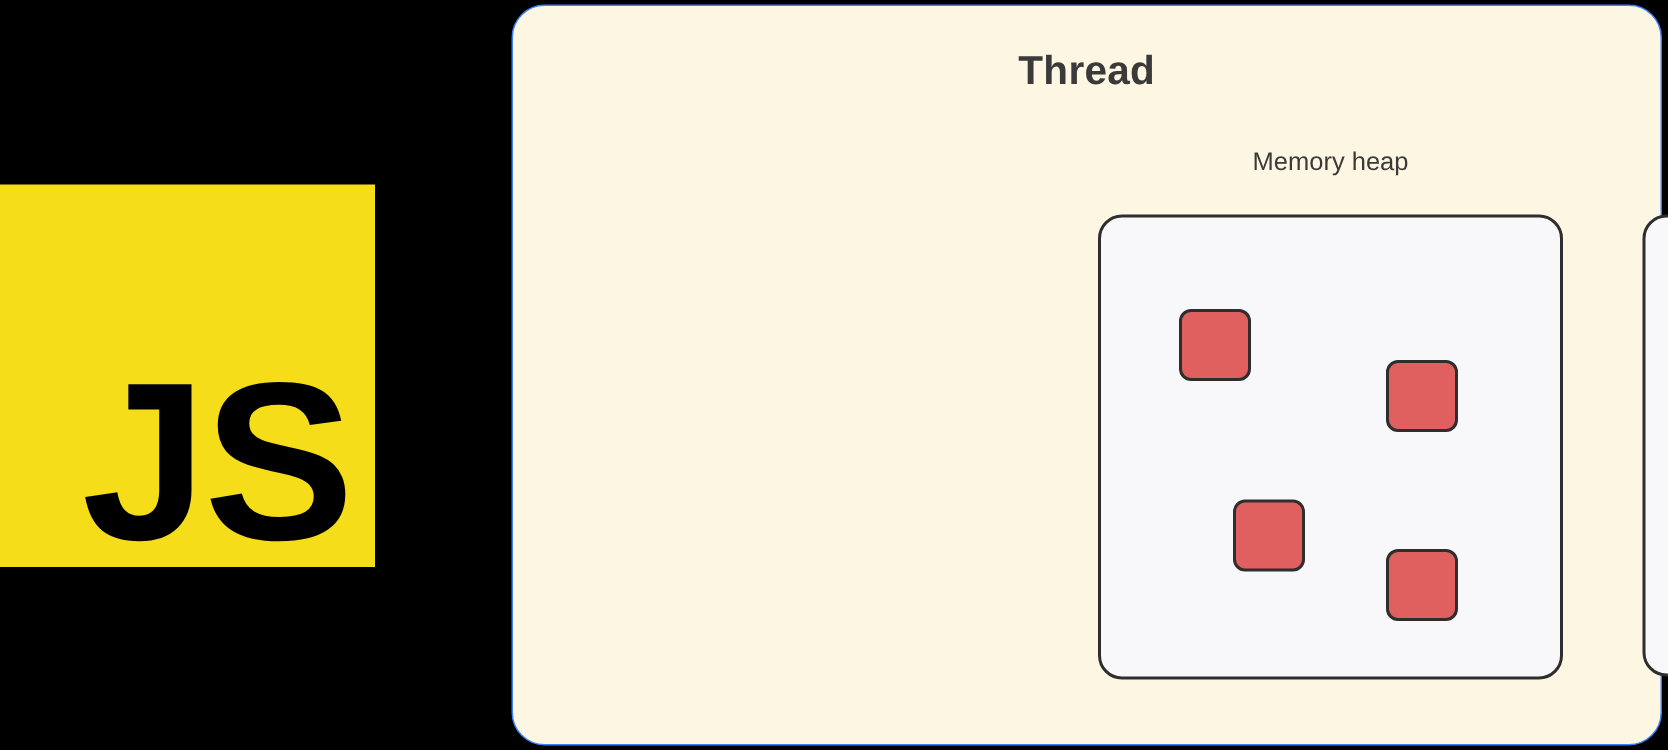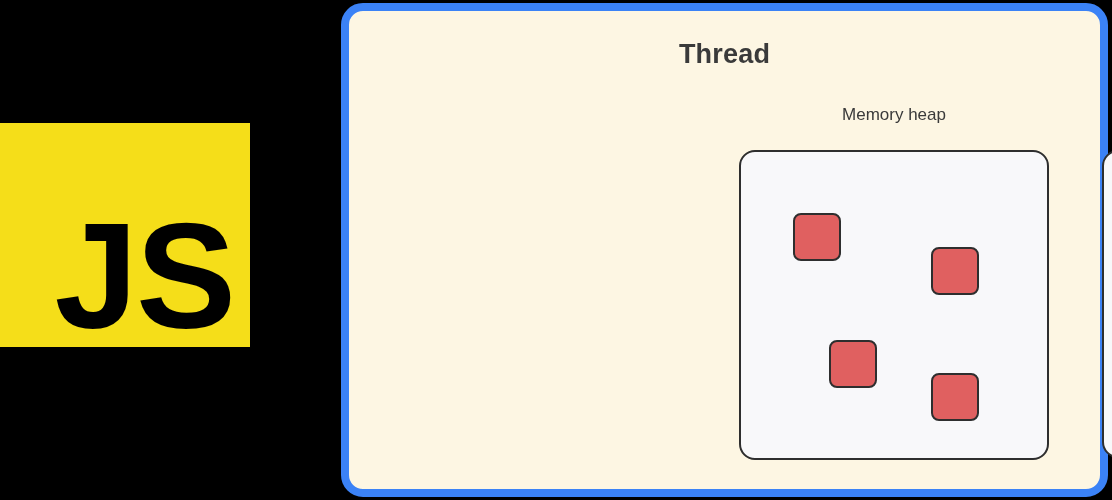--- a/index.html
+++ b/index.html
@@ -15,21 +15,21 @@
     font-family: "Liberation Sans", sans-serif;
     -webkit-font-smoothing: antialiased;
   }
 
   
   .js-logo {
     position: absolute;
     left: 0px;
     top: 123px;
     width: 250px;
-    height: 224px;
+    height: 255px;
     background: #F5DE19;
   }
   .js-logo-text {
     position: absolute;
     right: 16px;
     bottom: -4px;
     font-family: "Liberation Sans", sans-serif;
     font-weight: bold;
     font-size: 150px;
     line-height: 150px;
@@ -40,21 +40,21 @@
 
   
   .thread-panel {
     position: absolute;
     left: 341px;
     top: 3px;
     width: 767px;
     height: 494px;
     box-sizing: border-box;
     background: #FDF6E3;
-    border: 8px solid #3b82f6;
+    border: 1px solid #3b82f6;
     border-radius: 22px;
   }
   .thread-title {
     position: absolute;
     left: 0;
     right: 0;
     top: 28px;
     text-align: center;
     font-size: 27px;
     font-weight: bold;

